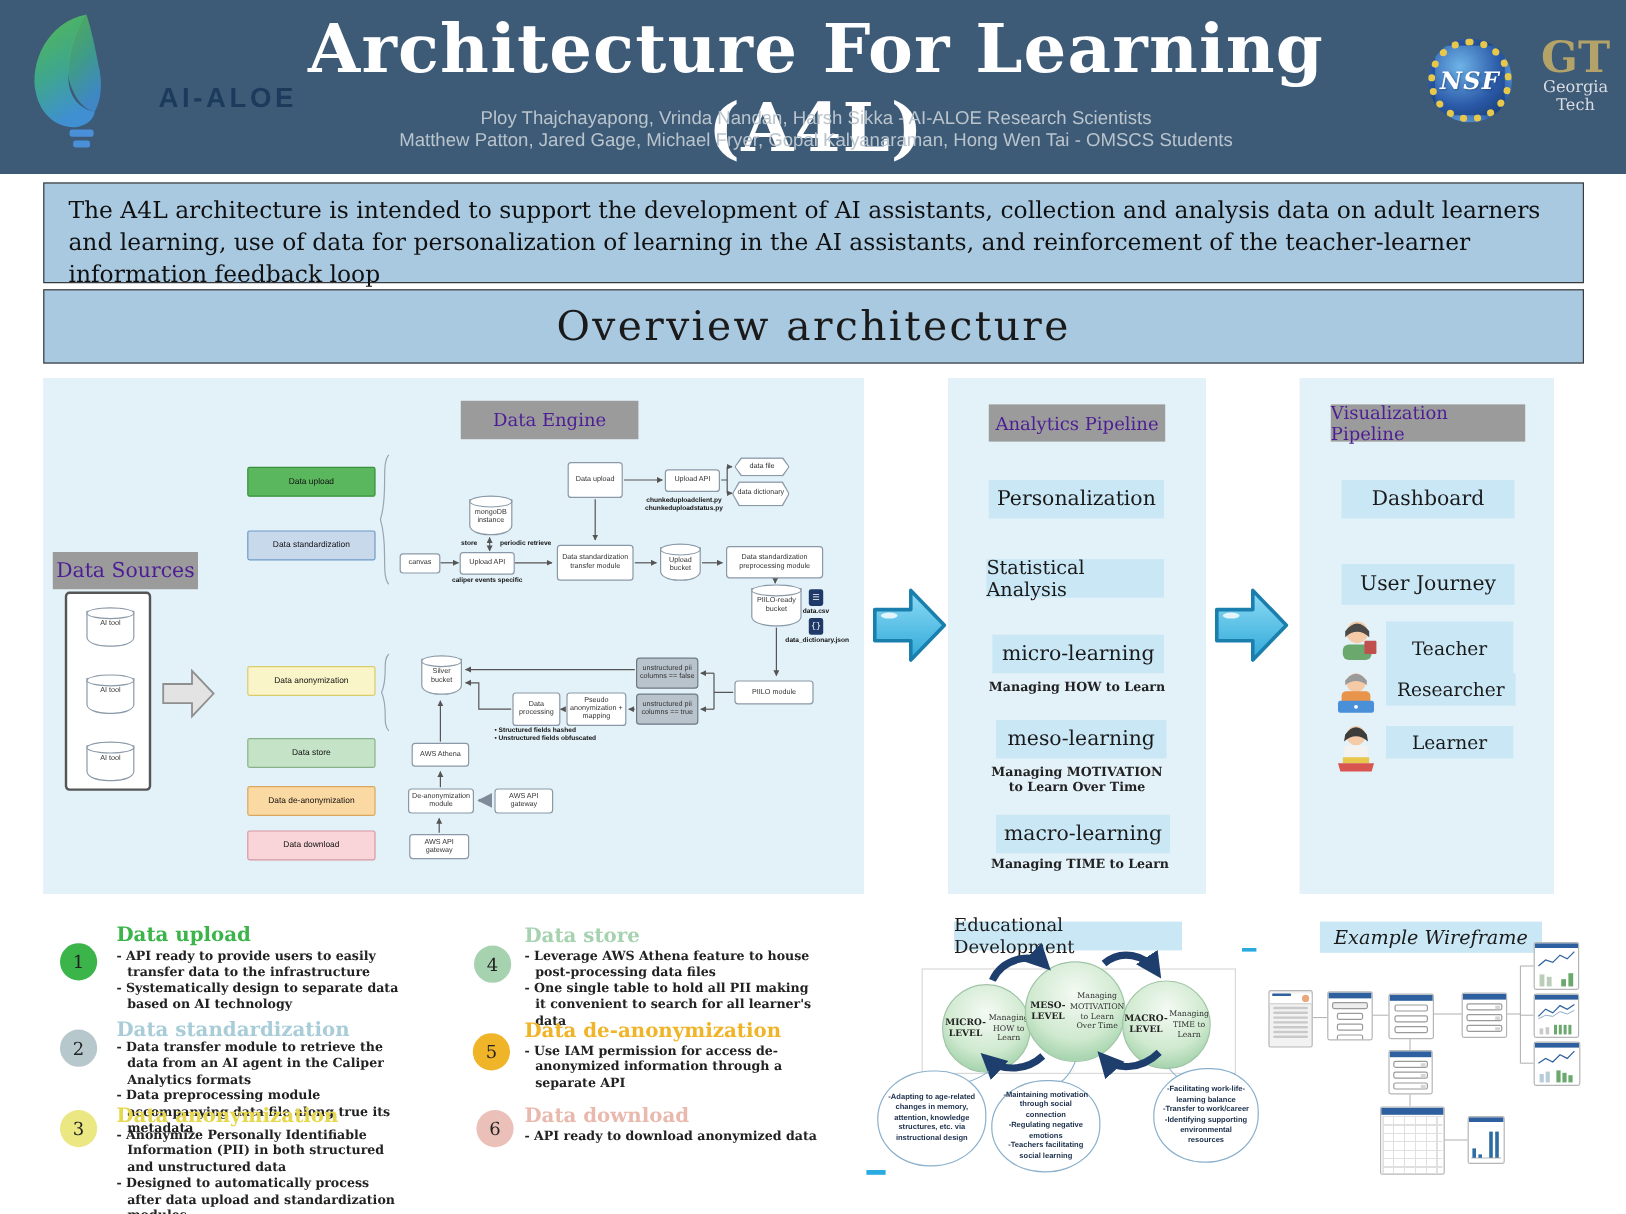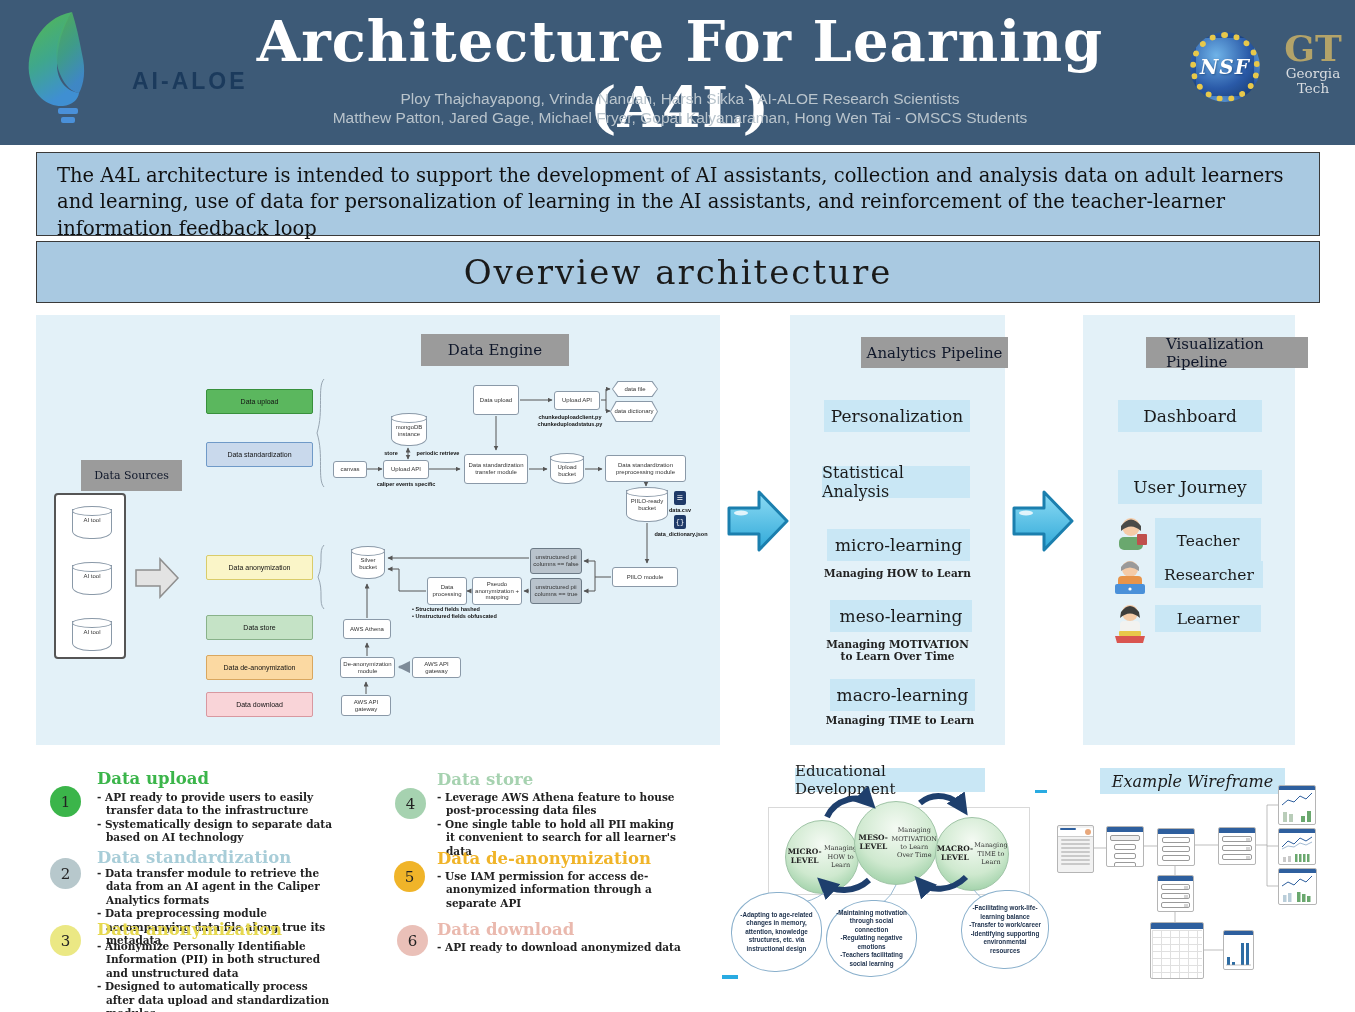--- a/index.html
+++ b/index.html
@@ -19,21 +19,21 @@
   .gt-mark { color:#b3a369; font-size:36px; font-weight:bold; line-height:1; }
   .gt-sub { color:#d9dde1; font-size:13.5px; line-height:1.1; }
 
   
   .band { background:#a9c9e1; border:1.5px solid #3a3a3a; }
   .abstract { left:36px; top:152px; width:1284px; height:84px; padding:10px 20px; font-size:19.5px; line-height:1.35; color:#101010; }
   .overview { left:36px; top:241px; width:1284px; height:62px; display:flex; align-items:center; justify-content:center; font-size:34px; color:#1a1a1a; letter-spacing:2px; }
 
   
   .panel { background:#e3f1f8; }
-  .gray-h { background:#9b9b9b; color:#0f172a; display:flex; align-items:center; justify-content:center; font-size:15px;margin-left:37px; }
+  .gray-h { background:#9b9b9b; color:#4c1d95; display:flex; align-items:center; justify-content:center; font-size:15px; }
   .blue-box { background:#c9e7f5; color:#1a1a1a; display:flex; align-items:center; justify-content:center; font-size:17px; }
   .cap { text-align:center; font-size:10.5px; font-weight:bold; color:#222; line-height:1.15; }
 
   
   .fnode { position:absolute; background:#fff; border:1px solid #8a99a8; border-radius:3px; display:flex; align-items:center; justify-content:center; text-align:center; font-family:"Liberation Sans", sans-serif; font-size:6px; color:#333; line-height:1.15; padding:1px; }
   .fnode.gray { background:#b9c3cc; border-color:#6c7a86; }
   .cyl { position:absolute; background:#fff; border:1px solid #8a99a8; border-radius:0 0 45% 45%/0 0 8px 8px; text-align:center; font-family:"Liberation Sans", sans-serif; font-size:6px; color:#333; line-height:1.15; }
   .cyl::before { content:""; position:absolute; left:-1px; right:-1px; top:-4px; height:8px; background:#fff; border:1px solid #8a99a8; border-radius:50%; }
   .cyl .ct { position:relative; padding-top:7px; }
   .hexo { position:absolute; background:#8a99a8; clip-path:polygon(12% 0,88% 0,100% 50%,88% 100%,12% 100%,0 50%); }
@@ -149,21 +149,21 @@
     </g>
     <path d="M374,352 L363,352" stroke="#7e8b98" stroke-width="2.5" fill="none" marker-end="url(#ahg)"></path>
     <g stroke="#98a6b2" stroke-width="1" fill="none">
       <path d="M288,64 C281,72 288,96 281,118 C288,140 281,164 288,172"></path>
       <path d="M288,230 C282,236 288,248 282,262 C288,276 282,288 288,294"></path>
     </g>
   </svg>
 
   <div class="abs gray-h" style="left:348px; top:19px; width:148px; height:32px;">Data Engine</div>
 
-  <div class="abs gray-h" style="left:8px; top:145px; width:101px; height:31px; font-size:11px;">Data Sources</div>
+  <div class="abs gray-h" style="left:8px; top:145px; width:121px; height:31px; font-size:17px;">Data Sources</div>
   <div class="abs" style="left:18px; top:178px; width:72px; height:166px; border:2px solid #555; border-radius:4px; background:#fff;">
     <div class="cyl" style="left:16px; top:14px; width:40px; height:30px;">
         <div class="ct">AI tool</div>
       </div>
     <div class="cyl" style="left:16px; top:70px; width:40px; height:30px;">
         <div class="ct">AI tool</div>
       </div>
     <div class="cyl" style="left:16px; top:126px; width:40px; height:30px;">
         <div class="ct">AI tool</div>
       </div>
@@ -244,21 +244,21 @@
   <div class="abs blue-box" style="left:32px; top:151px; width:148px; height:32px; font-size:16px;">Statistical Analysis</div>
   <div class="abs blue-box" style="left:37px; top:214px; width:143px; height:32px;">micro-learning</div>
   <div class="abs cap" style="left:20px; top:252px; width:175px;">Managing HOW to Learn</div>
   <div class="abs blue-box" style="left:40px; top:285px; width:142px; height:32px;">meso-learning</div>
   <div class="abs cap" style="left:30px; top:323px; width:155px;">Managing MOTIVATION to Learn Over Time</div>
   <div class="abs blue-box" style="left:40px; top:364px; width:145px; height:32px;">macro-learning</div>
   <div class="abs cap" style="left:25px; top:399px; width:170px;">Managing TIME to Learn</div>
 </div>
 
 <div class="abs panel" style="left:1083px; top:315px; width:212px; height:430px;">
-  <div class="abs gray-h" style="left:26px; top:22px; width:162px; height:31px;padding-left:20px;">Visualization Pipeline</div>
+  <div class="abs gray-h" style="left:26px; top:22px; width:162px; height:31px;">Visualization Pipeline</div>
   <div class="abs blue-box" style="left:35px; top:85px; width:144px; height:32px;">Dashboard</div>
   <div class="abs blue-box" style="left:35px; top:155px; width:144px; height:34px;">User Journey</div>
 
   <svg class="abs" style="left:28px; top:198px;" width="40" height="40" viewBox="0 0 40 40">
     <circle cx="20" cy="14" r="9" fill="#f5cba7"></circle>
     <path d="M10,13 q10,-13 20,0 l0,5 q-10,-9 -20,0 z" fill="#4a4a48"></path>
     <rect x="8" y="24" width="24" height="13" rx="5" fill="#6aa86e"></rect>
     <rect x="26" y="21" width="10" height="11" rx="1" fill="#c0504d"></rect>
   </svg>
   <div class="abs blue-box" style="left:72px; top:203px; width:106px; height:45px; font-size:15.5px;">Teacher</div>

